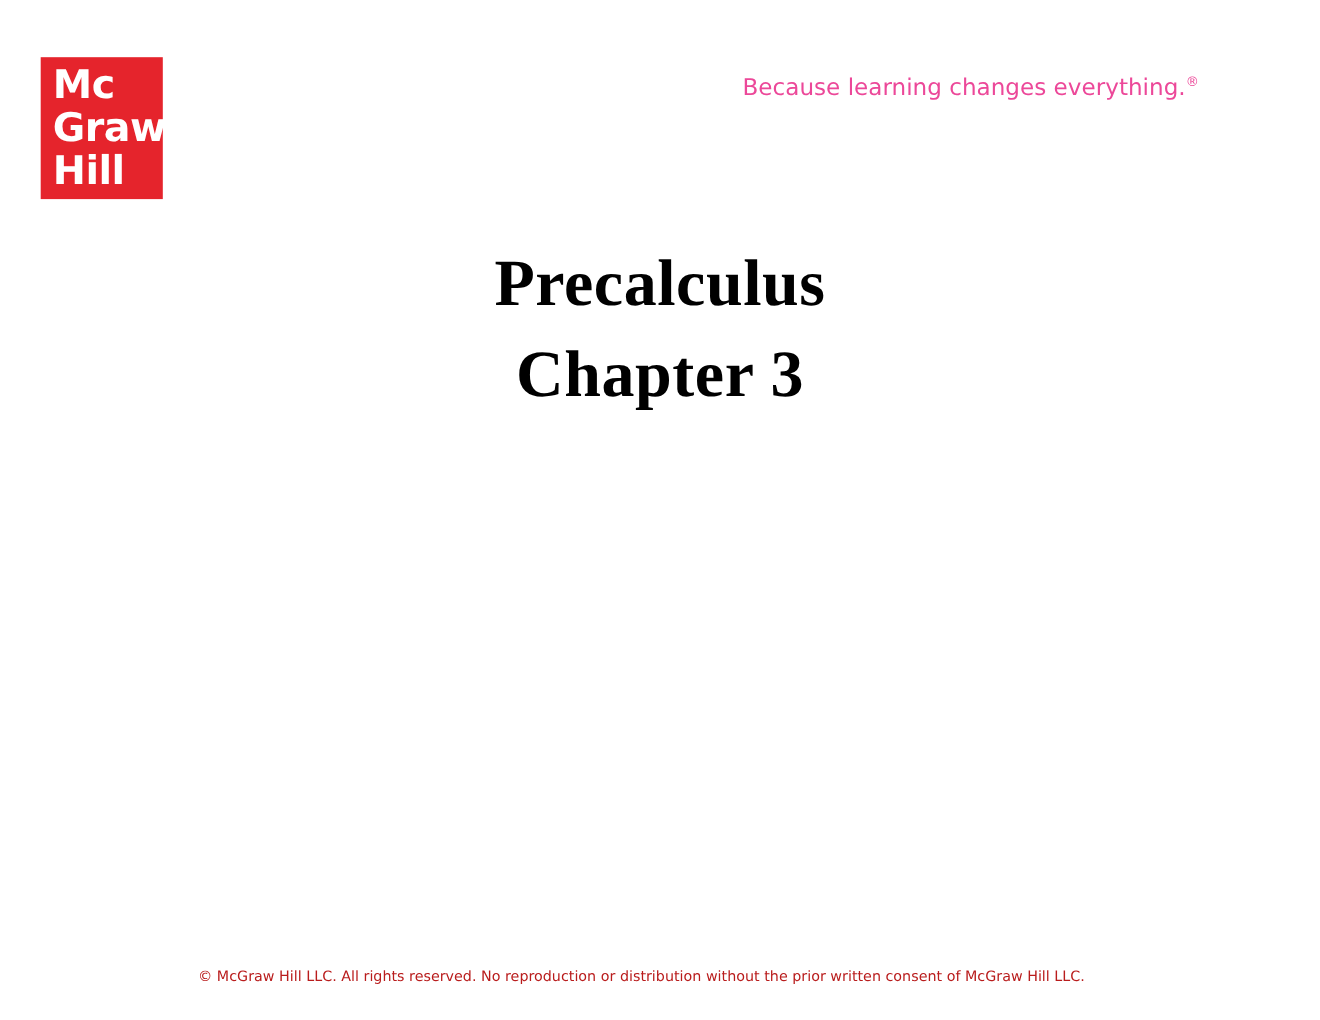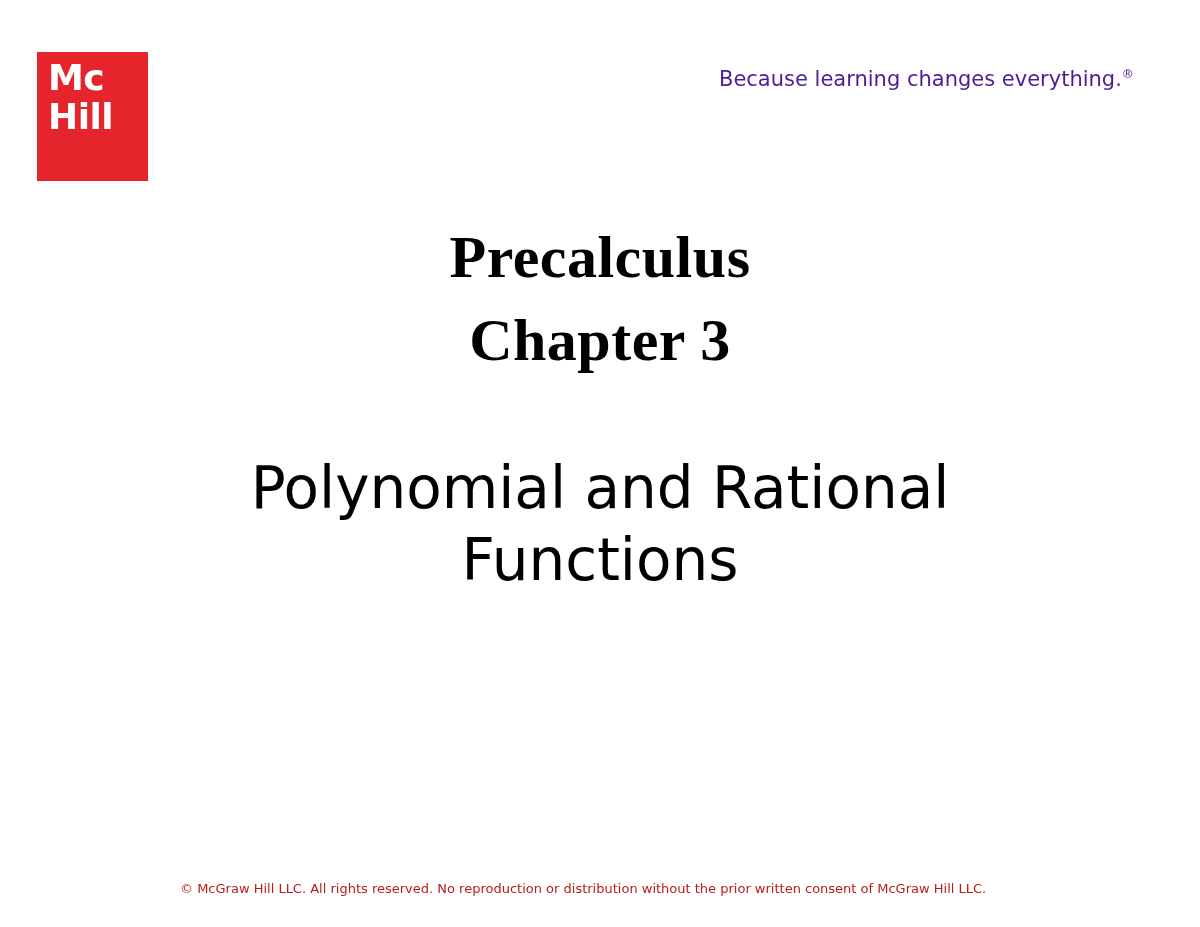--- a/index.html
+++ b/index.html
@@ -45,23 +45,22 @@
   }
 
   
   .tagline {
     position: absolute;
     left: 675px;
     top: 66px;
     font-family: "DejaVu Sans", sans-serif;
     font-size: 21px;
     line-height: 26px;
-    color: #4c1d95;
+    color: #ec4899;
     white-space: nowrap;
-    margin-left: 44px;
   }
   .tagline .reg-mark {
     font-size: 12px;
     vertical-align: super;
     line-height: 1;
   }
 
   
   .title-block {
     position: absolute;
@@ -108,32 +107,29 @@
     white-space: nowrap;
   }
 </style>
 </head>
 <body>
 
 <div class="slide">
 
   <div class="brand-logo">
     <span class="logo-line">Mc</span>
+    <span class="logo-line">Graw</span>
     <span class="logo-line">Hill</span>
   </div>
 
   <div class="tagline">
     <span>Because learning changes everything.</span><span class="reg-mark">®</span>
   </div>
 
   <div class="title-block">
     <span class="title-line">Precalculus</span>
     <span class="title-line">Chapter 3</span>
   </div>
 
-  <div class="subtitle-block">
-    <span class="subtitle-line">Polynomial and Rational</span>
-    <span class="subtitle-line">Functions</span>
-  </div>
 
   <div class="footer">© McGraw Hill LLC. All rights reserved. No reproduction or distribution without the prior written consent of McGraw Hill LLC.</div>
 
 </div>
 
 </body></html>

